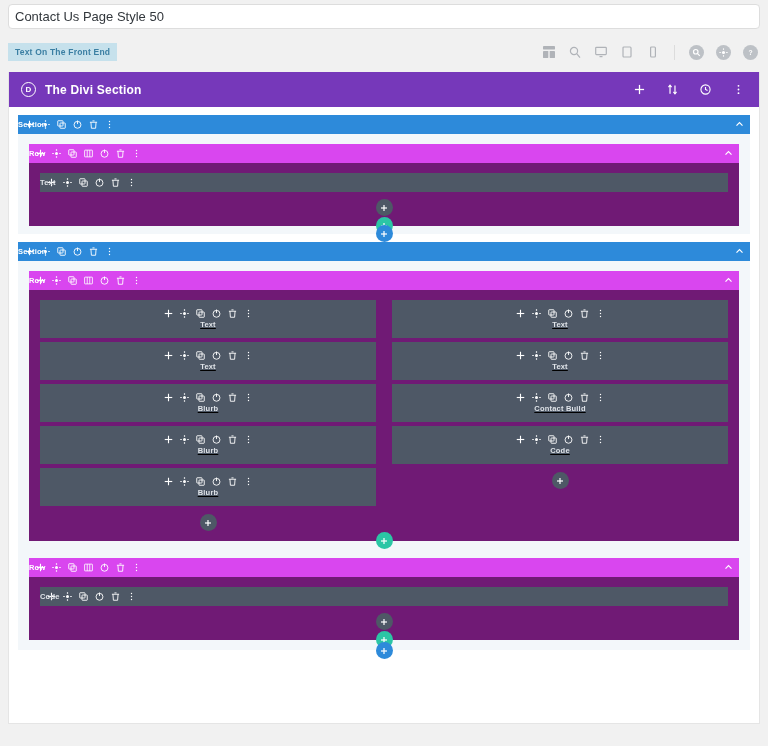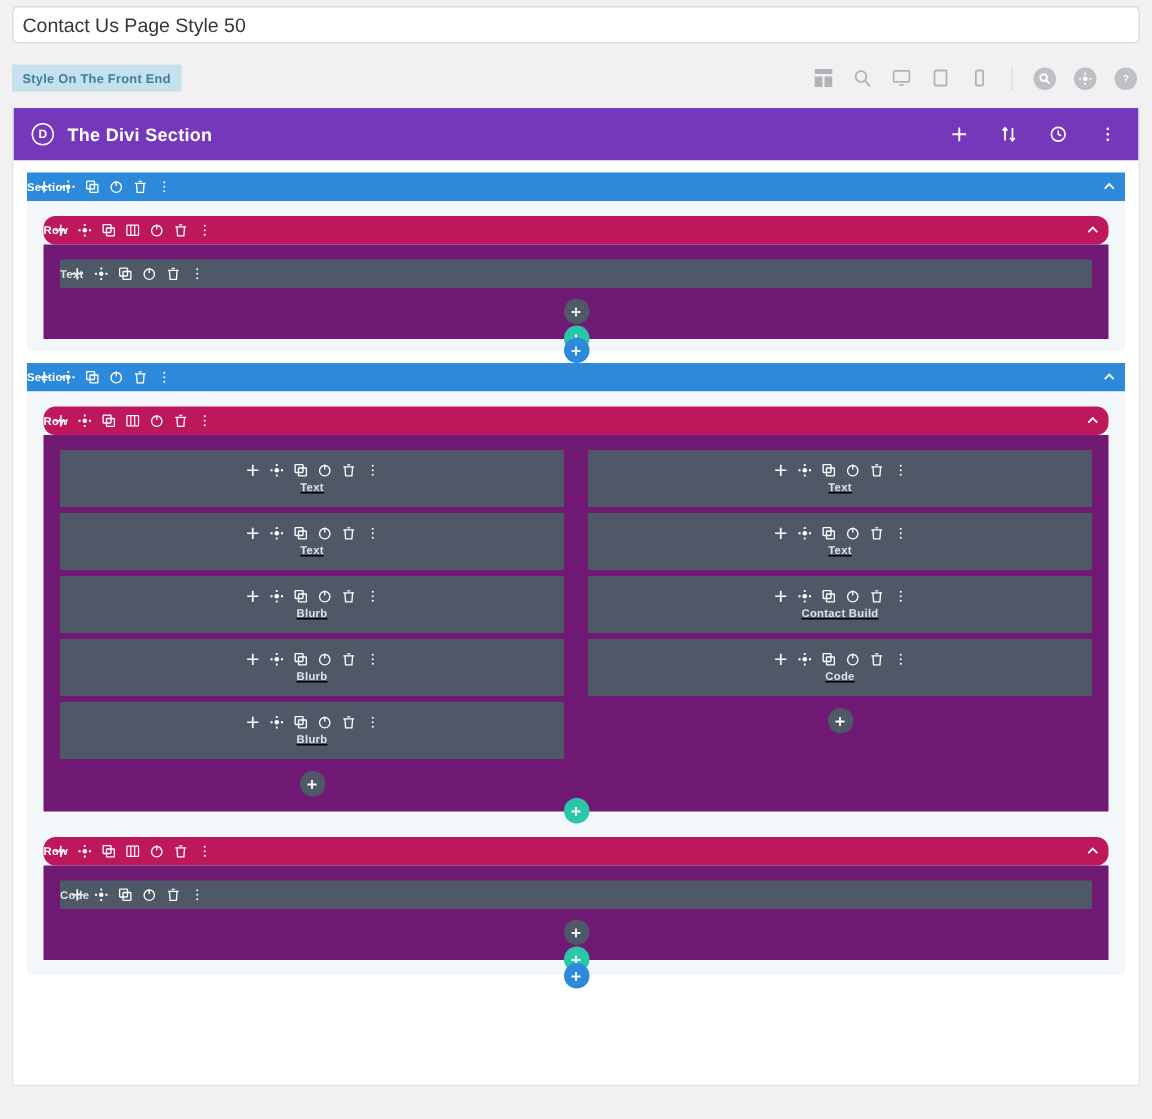--- a/index.html
+++ b/index.html
@@ -124,21 +124,21 @@
   .section-block { margin-bottom: 8px; }
   .bar {
     height: 19px;
     display: flex;
     align-items: center;
     position: relative;
     padding: 0 6px 0 7px;
     color: #fff;
   }
   .bar-section { background: #2d8ada; }
-  .bar-row     { background: #be185d; border-radius: 8px; }
+  .bar-row     { background: #d946ef; }
   .bar-icons { display: flex; align-items: center; gap: 7px; }
   .bar-icons .bi {
     display:flex;align-items:center;justify-content:center;
     cursor: pointer;
     color: #fff;
   }
   .bar-label {
     position: absolute;
     left: 0; right: 0;
     text-align: left;
@@ -231,21 +231,21 @@
   .straddle { margin-top: -9px; margin-bottom: -9px; position: relative; z-index: 5; }
 </style>
 </head>
 <body>
 
 <div class="title-wrap">
   <input class="title-input" type="text" value="Contact Us Page Style 50" placeholder="Add title" style="">
 </div>
 
 <div class="top-toolbar">
-  <button class="front-end-btn">Style On The Front End</button>
+  <button class="front-end-btn">Text On The Front End</button>
 
   <div class="toolbar-right">
     <span class="tb-icon">
       <svg width="12" height="12" viewBox="0 0 12 12" fill="currentColor">
         <rect x="0" y="0" width="12" height="3.4" rx=".4"></rect>
         <rect x="0" y="5" width="5.3" height="7" rx=".4"></rect>
         <rect x="6.7" y="5" width="5.3" height="7" rx=".4"></rect>
       </svg>
     </span>
     <span class="tb-icon">

